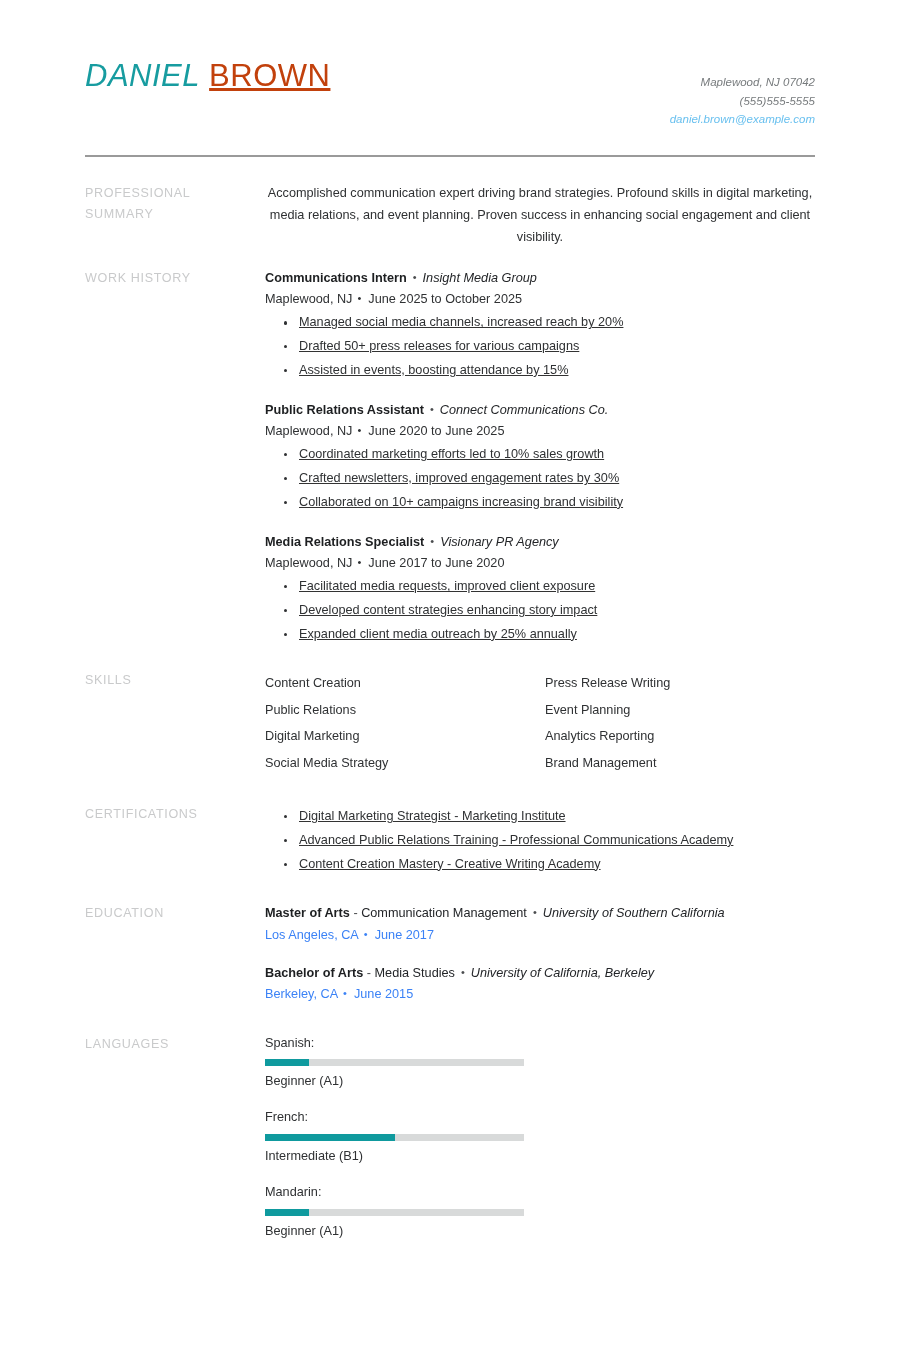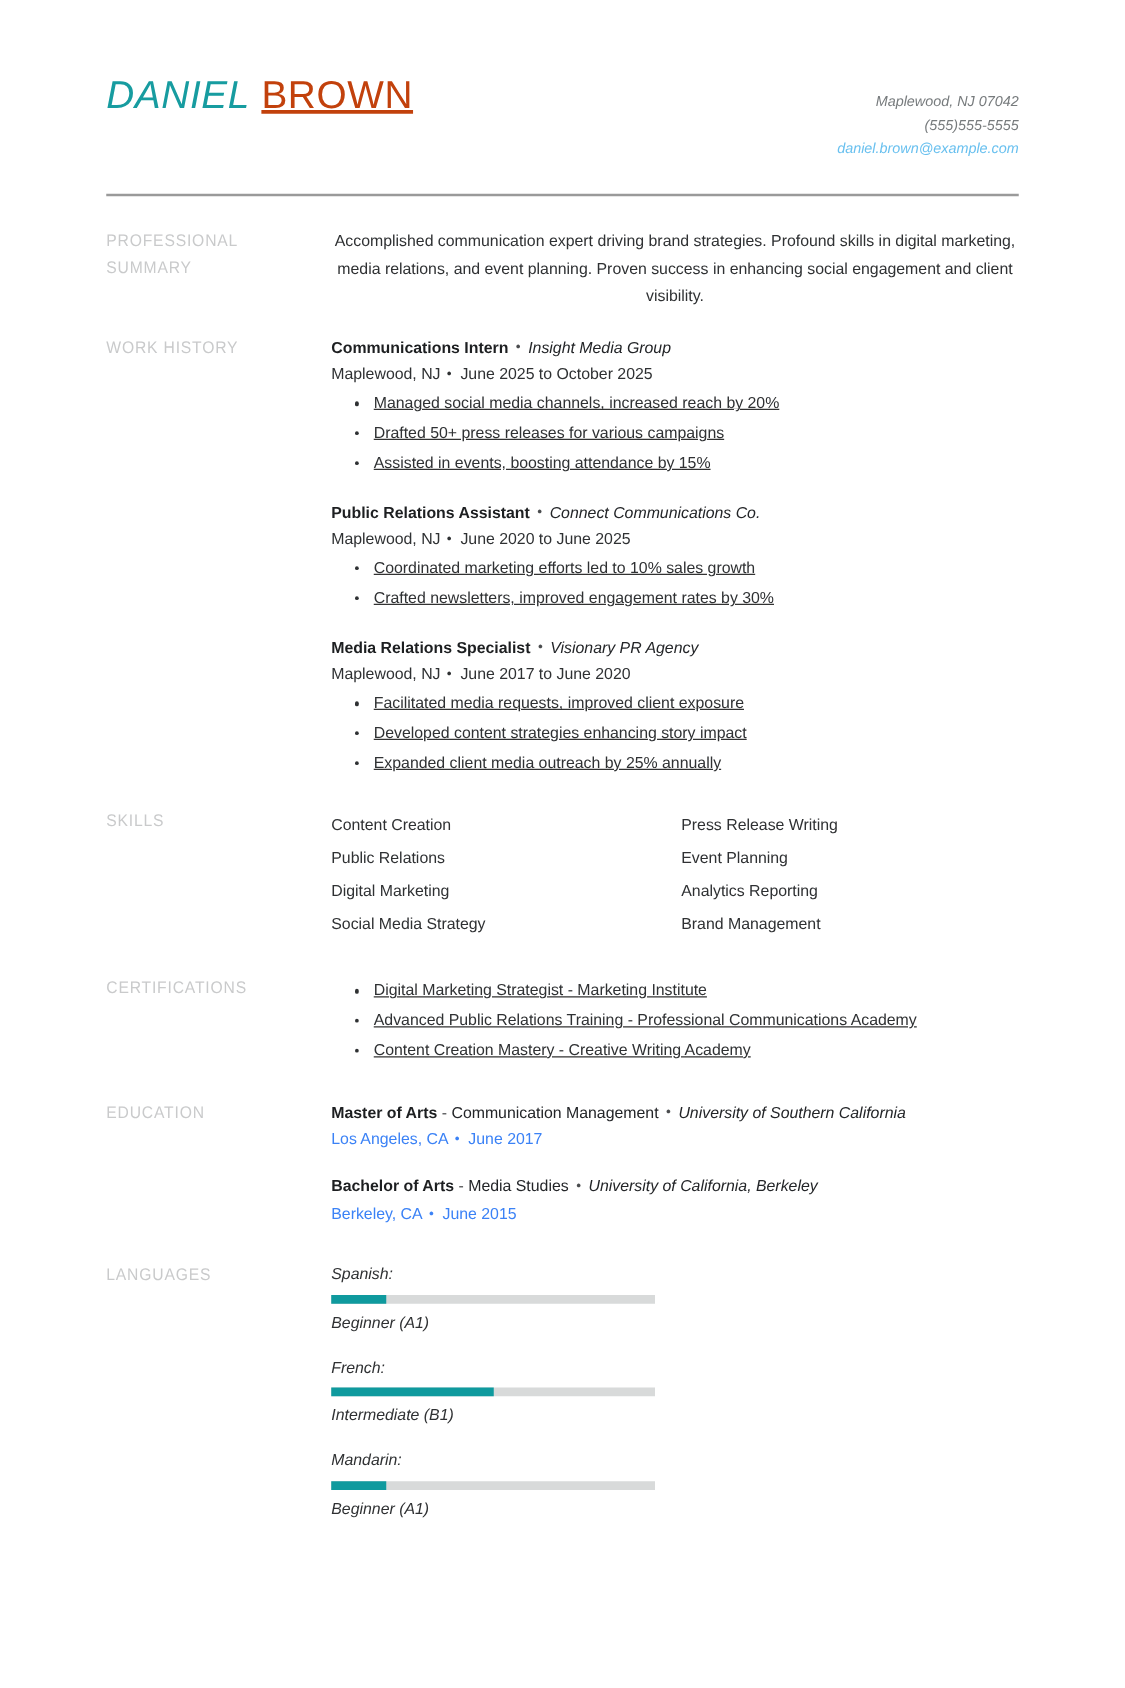--- a/index.html
+++ b/index.html
@@ -194,21 +194,20 @@
     padding: 0 7px 0 5px;
     font-size: 11px;
     position: relative;
     top: -1px;
   }
 
   
   .lang-grid {
     display: flex;
     flex-wrap: wrap;
-    font-style: italic;
   }
   .lang {
     width: 280px;
     flex: 0 0 280px;
     margin-bottom: 17px;
   }
   .lang-name {
     font-size: 12.7px;
     line-height: 1.55;
     color: #2f3133;
@@ -278,20 +277,21 @@
         <div class="job">
           <div class="job-head">
             <span class="job-title">Public Relations Assistant</span><span class="sep">•</span><span class="job-company">Connect Communications Co.</span>
           </div>
           <div class="job-meta">
             <span>Maplewood, NJ</span><span class="sep2">•</span><span>June 2020 to June 2025</span>
           </div>
           <ul class="bullets">
             <li>Coordinated marketing efforts led to 10% sales growth</li>
             <li>Crafted newsletters, improved engagement rates by 30%</li>
+            <li>Collaborated on 10+ campaigns increasing brand visibility</li>
           </ul>
         </div>
 
         <div class="job">
           <div class="job-head">
             <span class="job-title">Media Relations Specialist</span><span class="sep">•</span><span class="job-company">Visionary PR Agency</span>
           </div>
           <div class="job-meta">
             <span>Maplewood, NJ</span><span class="sep2">•</span><span>June 2017 to June 2020</span>
           </div>

